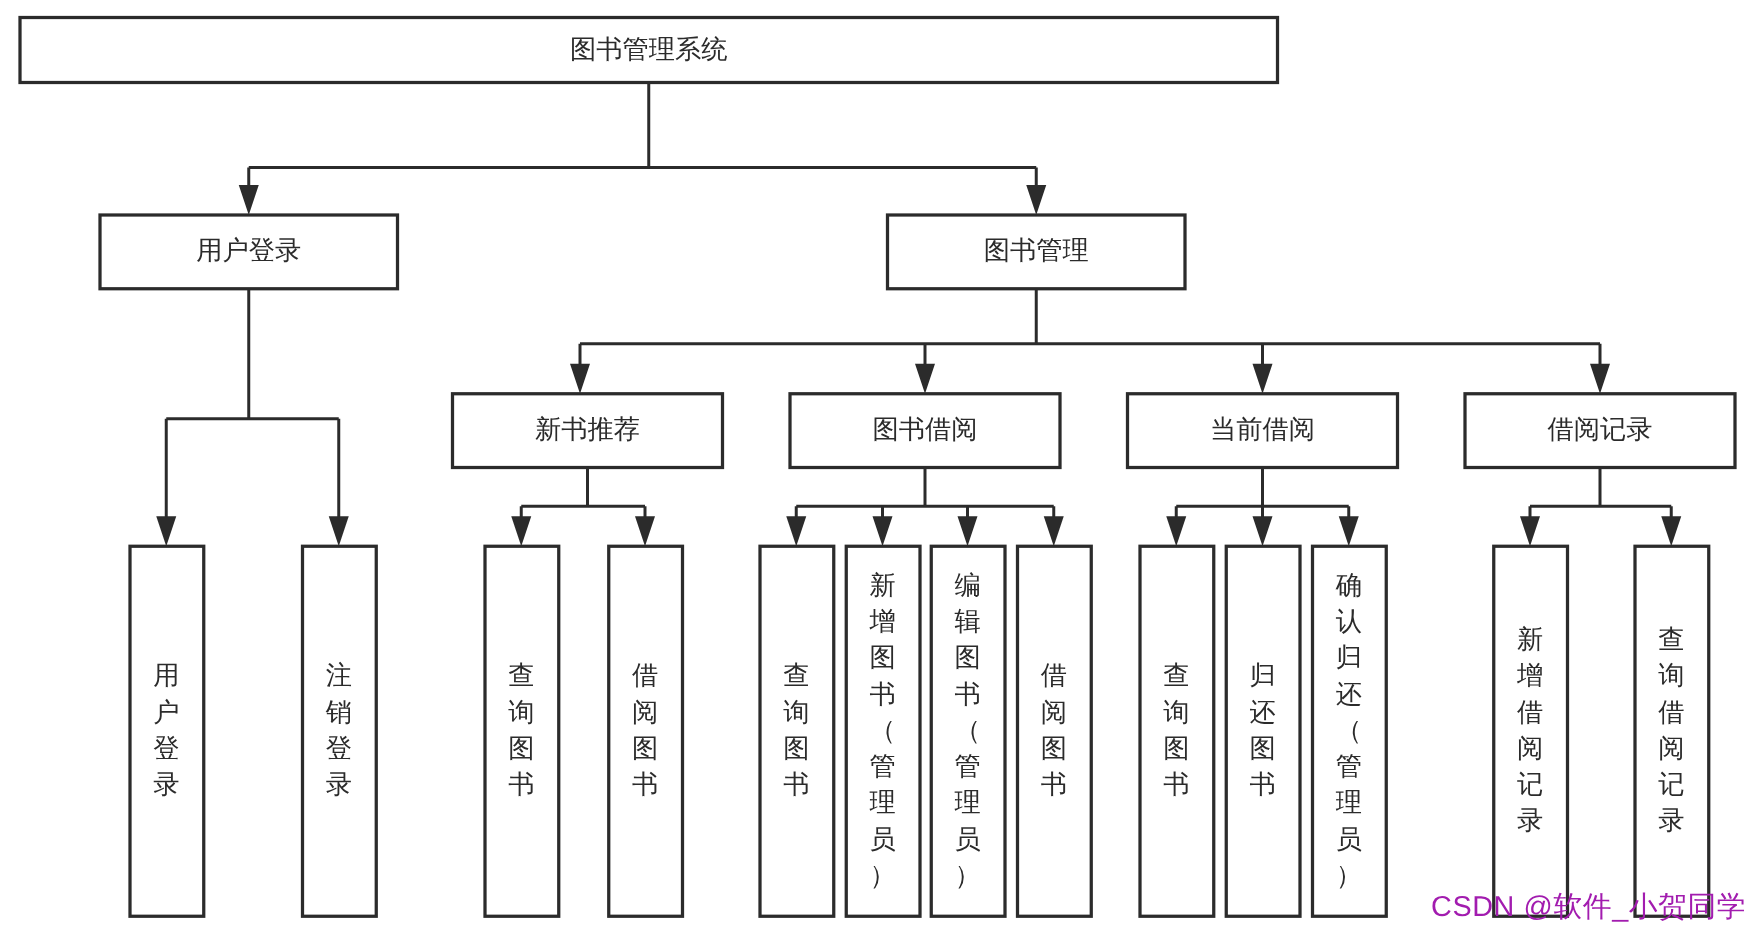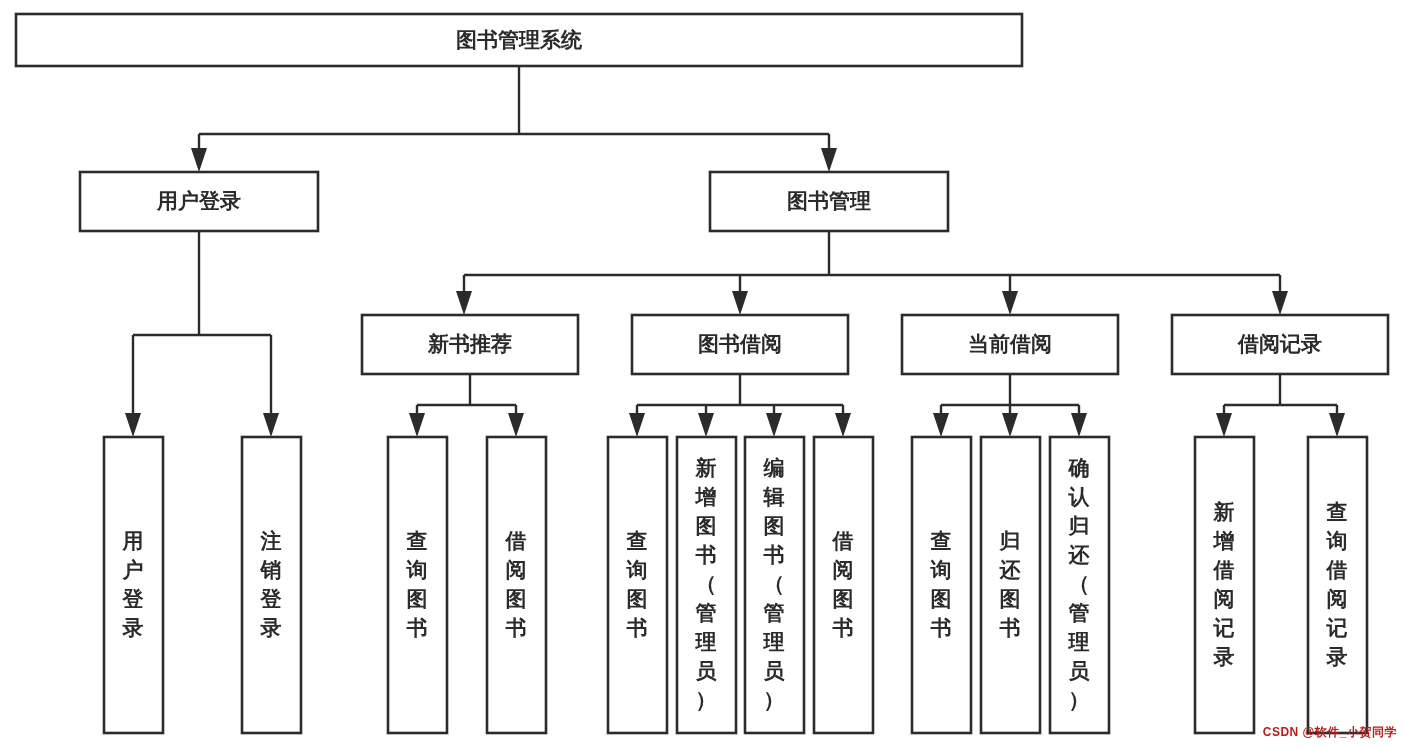--- a/index.html
+++ b/index.html
@@ -11,21 +11,20 @@
     width: 1405px;
     height: 747px;
     font-family: "Liberation Sans", "DejaVu Sans", sans-serif;
     overflow: hidden;
     position: relative;
   }
   #diagram-root {
     position: relative;
     width: 1405px;
     height: 747px;
-    font-weight: bold;
   }
   svg.flow {
     position: absolute;
     top: 0;
     left: 0;
     width: 1405px;
     height: 747px;
   }
   .node-rect {
     fill: #ffffff;
@@ -54,22 +53,22 @@
     font-size: 21px;
     fill: #2b2b2b;
     text-anchor: middle;
     dominant-baseline: middle;
   }
   .watermark-text {
     position: absolute;
     right: 8px;
     bottom: 6px;
     font-family: "Liberation Sans", "DejaVu Sans", sans-serif;
-    font-size: 12px;
-    color: #b91c1c;
+    font-size: 23px;
+    color: #a21caf;
     letter-spacing: 0.5px;
     white-space: nowrap;
   }
 </style>
 </head>
 <body>
 
 <div id="diagram-root">
 
   <svg class="flow" viewBox="0 0 1405 747" xmlns="http://www.w3.org/2000/svg">

